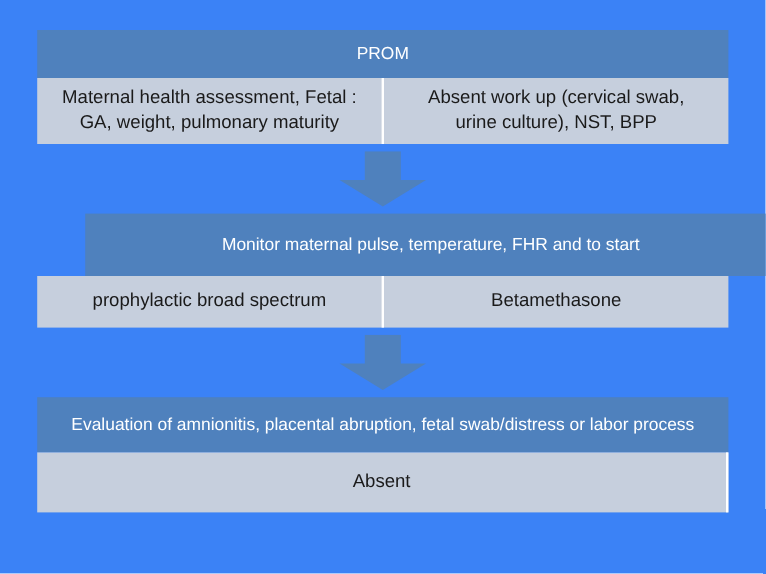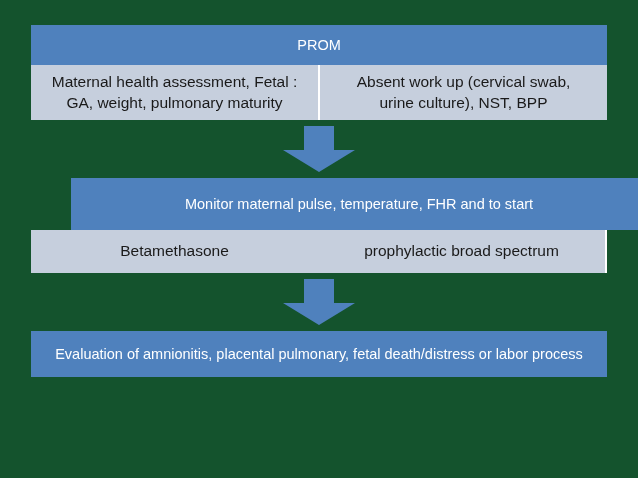--- a/index.html
+++ b/index.html
@@ -10,21 +10,21 @@
   body {
     width: 638px;
     height: 478px;
     font-family: "Liberation Sans", sans-serif;
     overflow: hidden;
   }
   .canvas {
     position: relative;
     width: 638px;
     height: 478px;
-    background: #14532d;
+    background: #3b82f6;
   }
   .block {
     position: absolute;
     box-sizing: border-box;
   }
   .header-bar {
     background: #4f81bd;
     color: #ffffff;
     display: flex;
     align-items: center;
@@ -73,28 +73,29 @@
 
   <div class="arrow" style="left:282px; top:126px; width:74px; height:47px;">
     <svg width="74" height="47" viewBox="0 0 74 47" aria-hidden="true">
       <polygon points="22,0 52,0 52,24 73,24 37,46 1,24 22,24" fill="#4f81bd"></polygon>
     </svg>
   </div>
 
   <div class="block header-bar" style="left:31px; top:178px; width:576px; height:52px;margin-left:40px;">Monitor maternal pulse, temperature, FHR and to start</div>
 
   <div class="block body-row" style="left:31px; top:230px; width:576px; height:43px;">
+    <div class="body-cell divider">prophylactic broad spectrum</div>
     <div class="body-cell">Betamethasone</div>
-    <div class="body-cell divider">prophylactic broad spectrum</div>
   </div>
 
   <div class="arrow" style="left:282px; top:279px; width:74px; height:47px;">
     <svg width="74" height="47" viewBox="0 0 74 47" aria-hidden="true">
       <polygon points="22,0 52,0 52,24 73,24 37,46 1,24 22,24" fill="#4f81bd"></polygon>
     </svg>
   </div>
 
-  <div class="block header-bar" style="left:31px; top:331px; width:576px; height:46px;">Evaluation of amnionitis, placental pulmonary, fetal death/distress or labor process</div>
+  <div class="block header-bar" style="left:31px; top:331px; width:576px; height:46px;">Evaluation of amnionitis, placental abruption, fetal swab/distress or labor process</div>
 
   <div class="block body-row" style="left:31px; top:377px; width:576px; height:50px;">
+    <div class="body-cell divider">Absent</div>
   </div>
 
 </div>
 
 </body></html>

